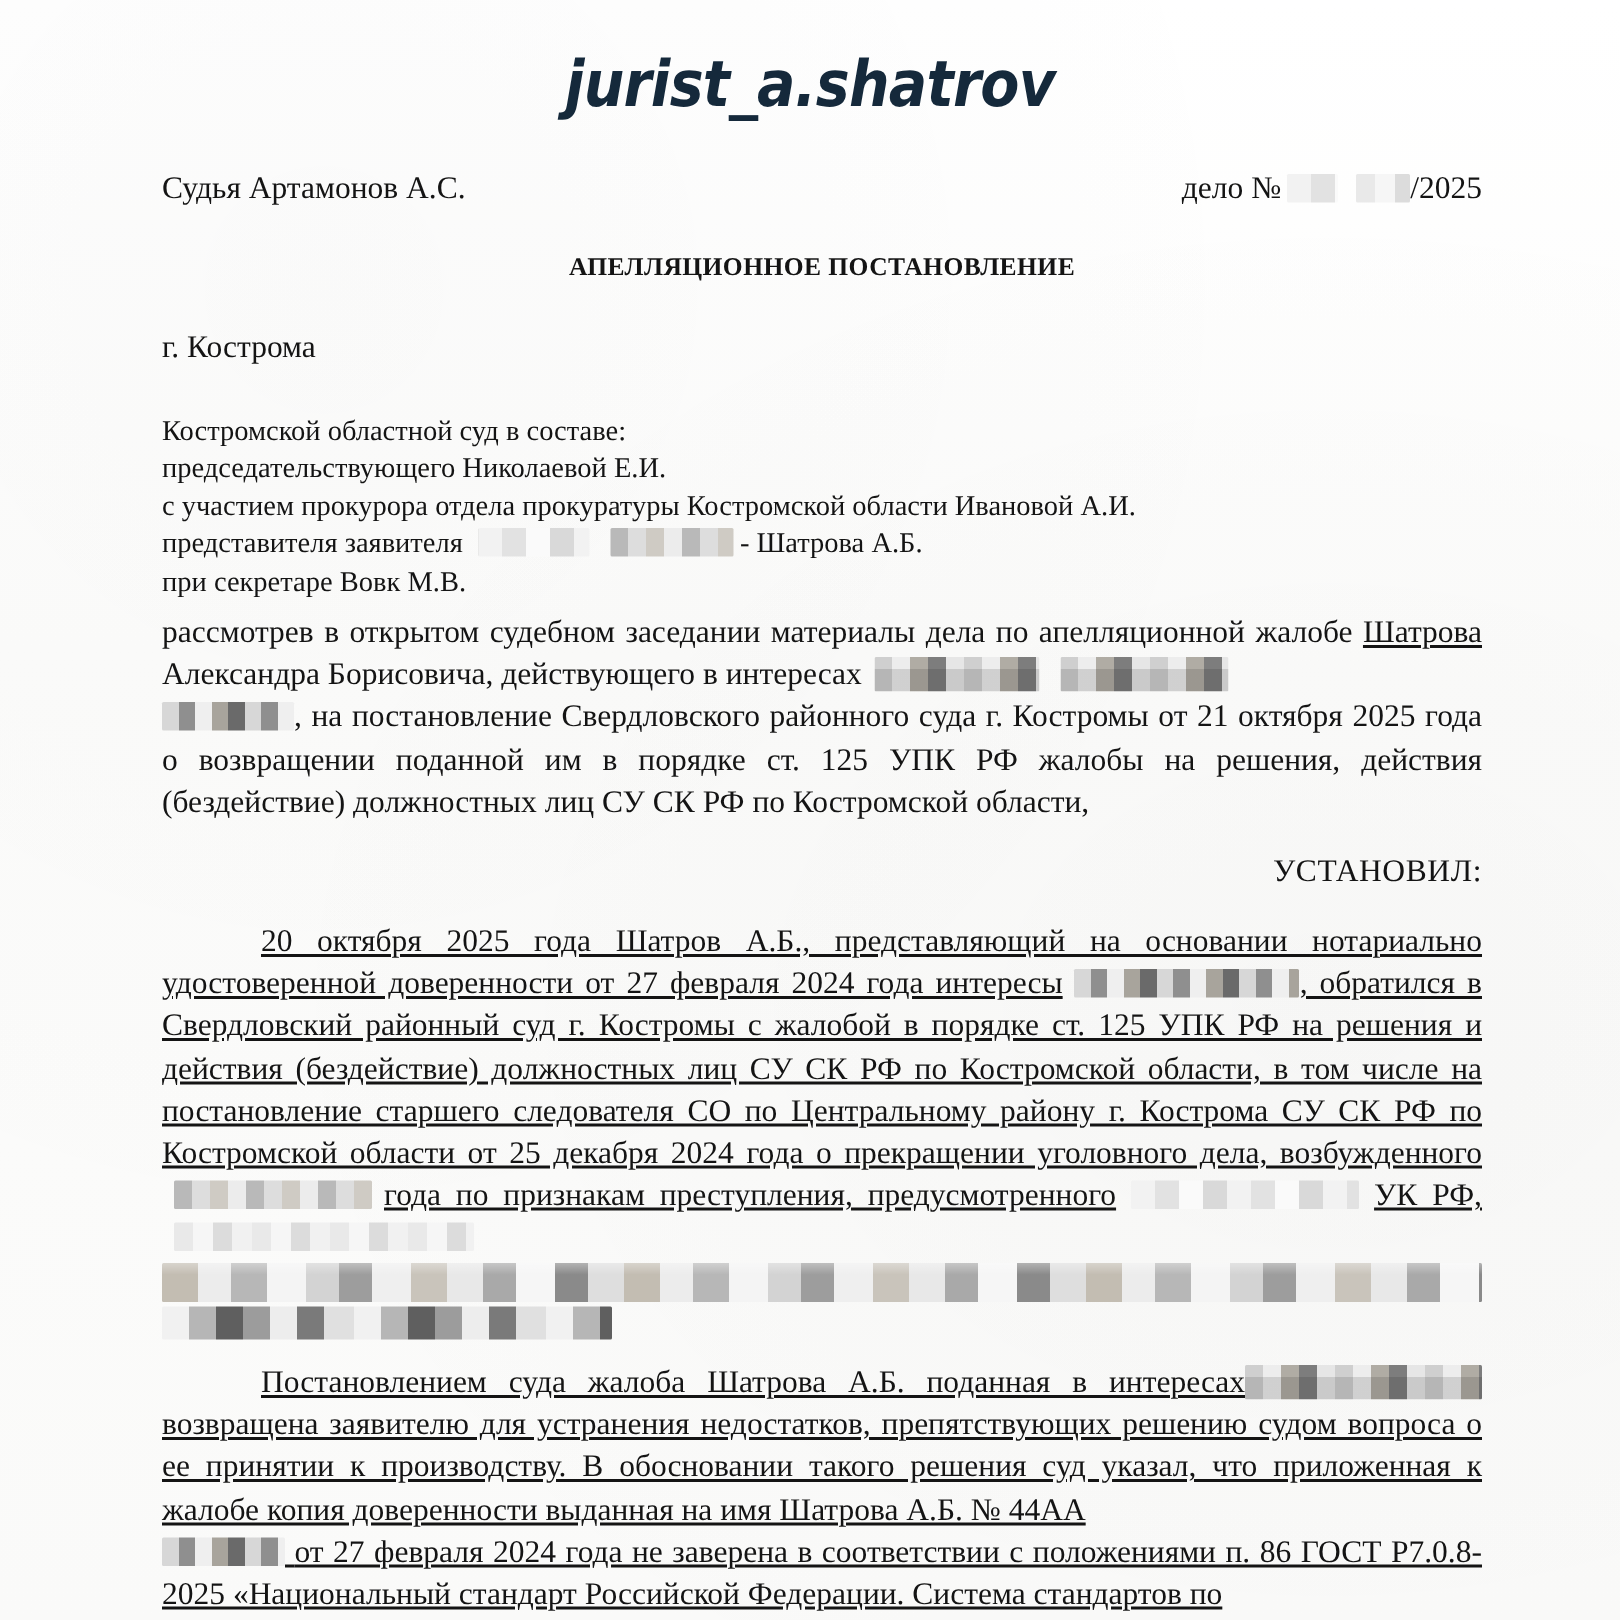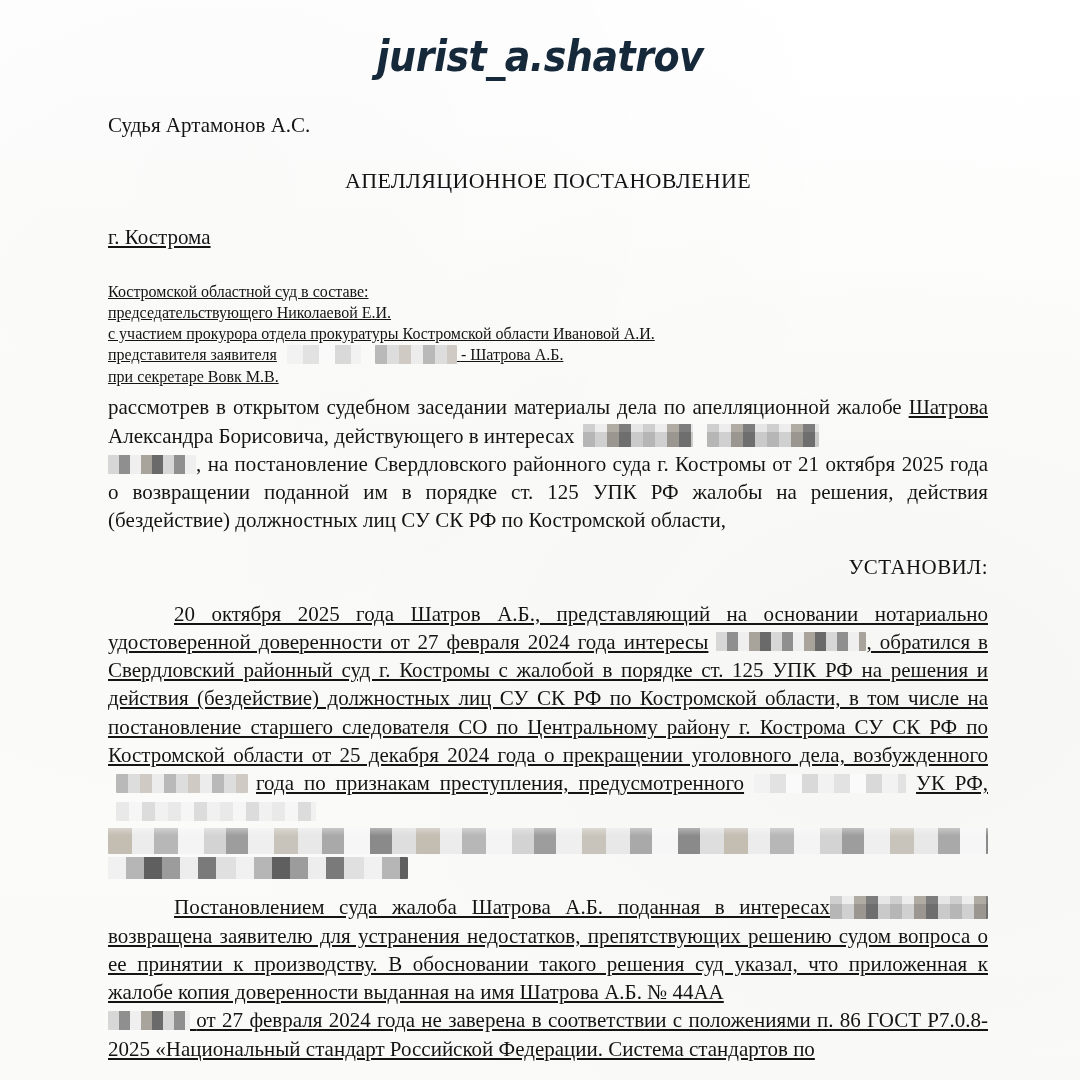--- a/index.html
+++ b/index.html
@@ -53,40 +53,39 @@
   }
 
   .row {
     display: flex;
     justify-content: space-between;
     align-items: center;
     font-size: 21px;
     line-height: 1.25;
   }
   .row-judge { margin-bottom: 0; }
-  .row-city  { margin-top: 0; text-decoration: underline; }
+  .row-city  { margin-top: 0; }
 
   .centered {
     text-align: right;
     font-size: 21px;
     letter-spacing: 0.4px;
   }
 
   h1.title {
-    font-size: 22px;
-    font-weight: 400;
+    font-size: 17px;
+    font-weight: 700;
     letter-spacing: 0.3px;
     margin: 0;
     text-align: center;
   }
 
   .block {
-    font-size: 16px;
+    font-size: 19px;
     line-height: 1.33;
-    text-decoration: underline;
   }
   .block div { white-space: nowrap; }
 
   p.just {
     margin: 0;
     font-size: 21px;
     line-height: 1.345;
     text-align: justify;
     text-align-last: left;
     text-justify: inter-word;
@@ -202,20 +201,23 @@
 
 <div id="page">
   <div id="paper-texture"></div>
 
   <div id="watermark">jurist_a.shatrov</div>
 
   <div id="doc">
 
     <div class="row row-judge">
       <span>Судья Артамонов А.С.</span>
+      <span>
+        <span>дело №</span><span class="redact mz-pale" style="width:34px;margin-left:4px;"></span><span class="redact mz-light" style="width:36px;margin-left:12px;"></span><span>/2025</span>
+      </span>
     </div>
 
     <div class="sp-lg"></div>
 
     <h1 class="title">АПЕЛЛЯЦИОННОЕ ПОСТАНОВЛЕНИЕ</h1>
 
     <div class="sp-lg"></div>
 
     <div class="row row-city">
       <span>г. Кострома</span>

